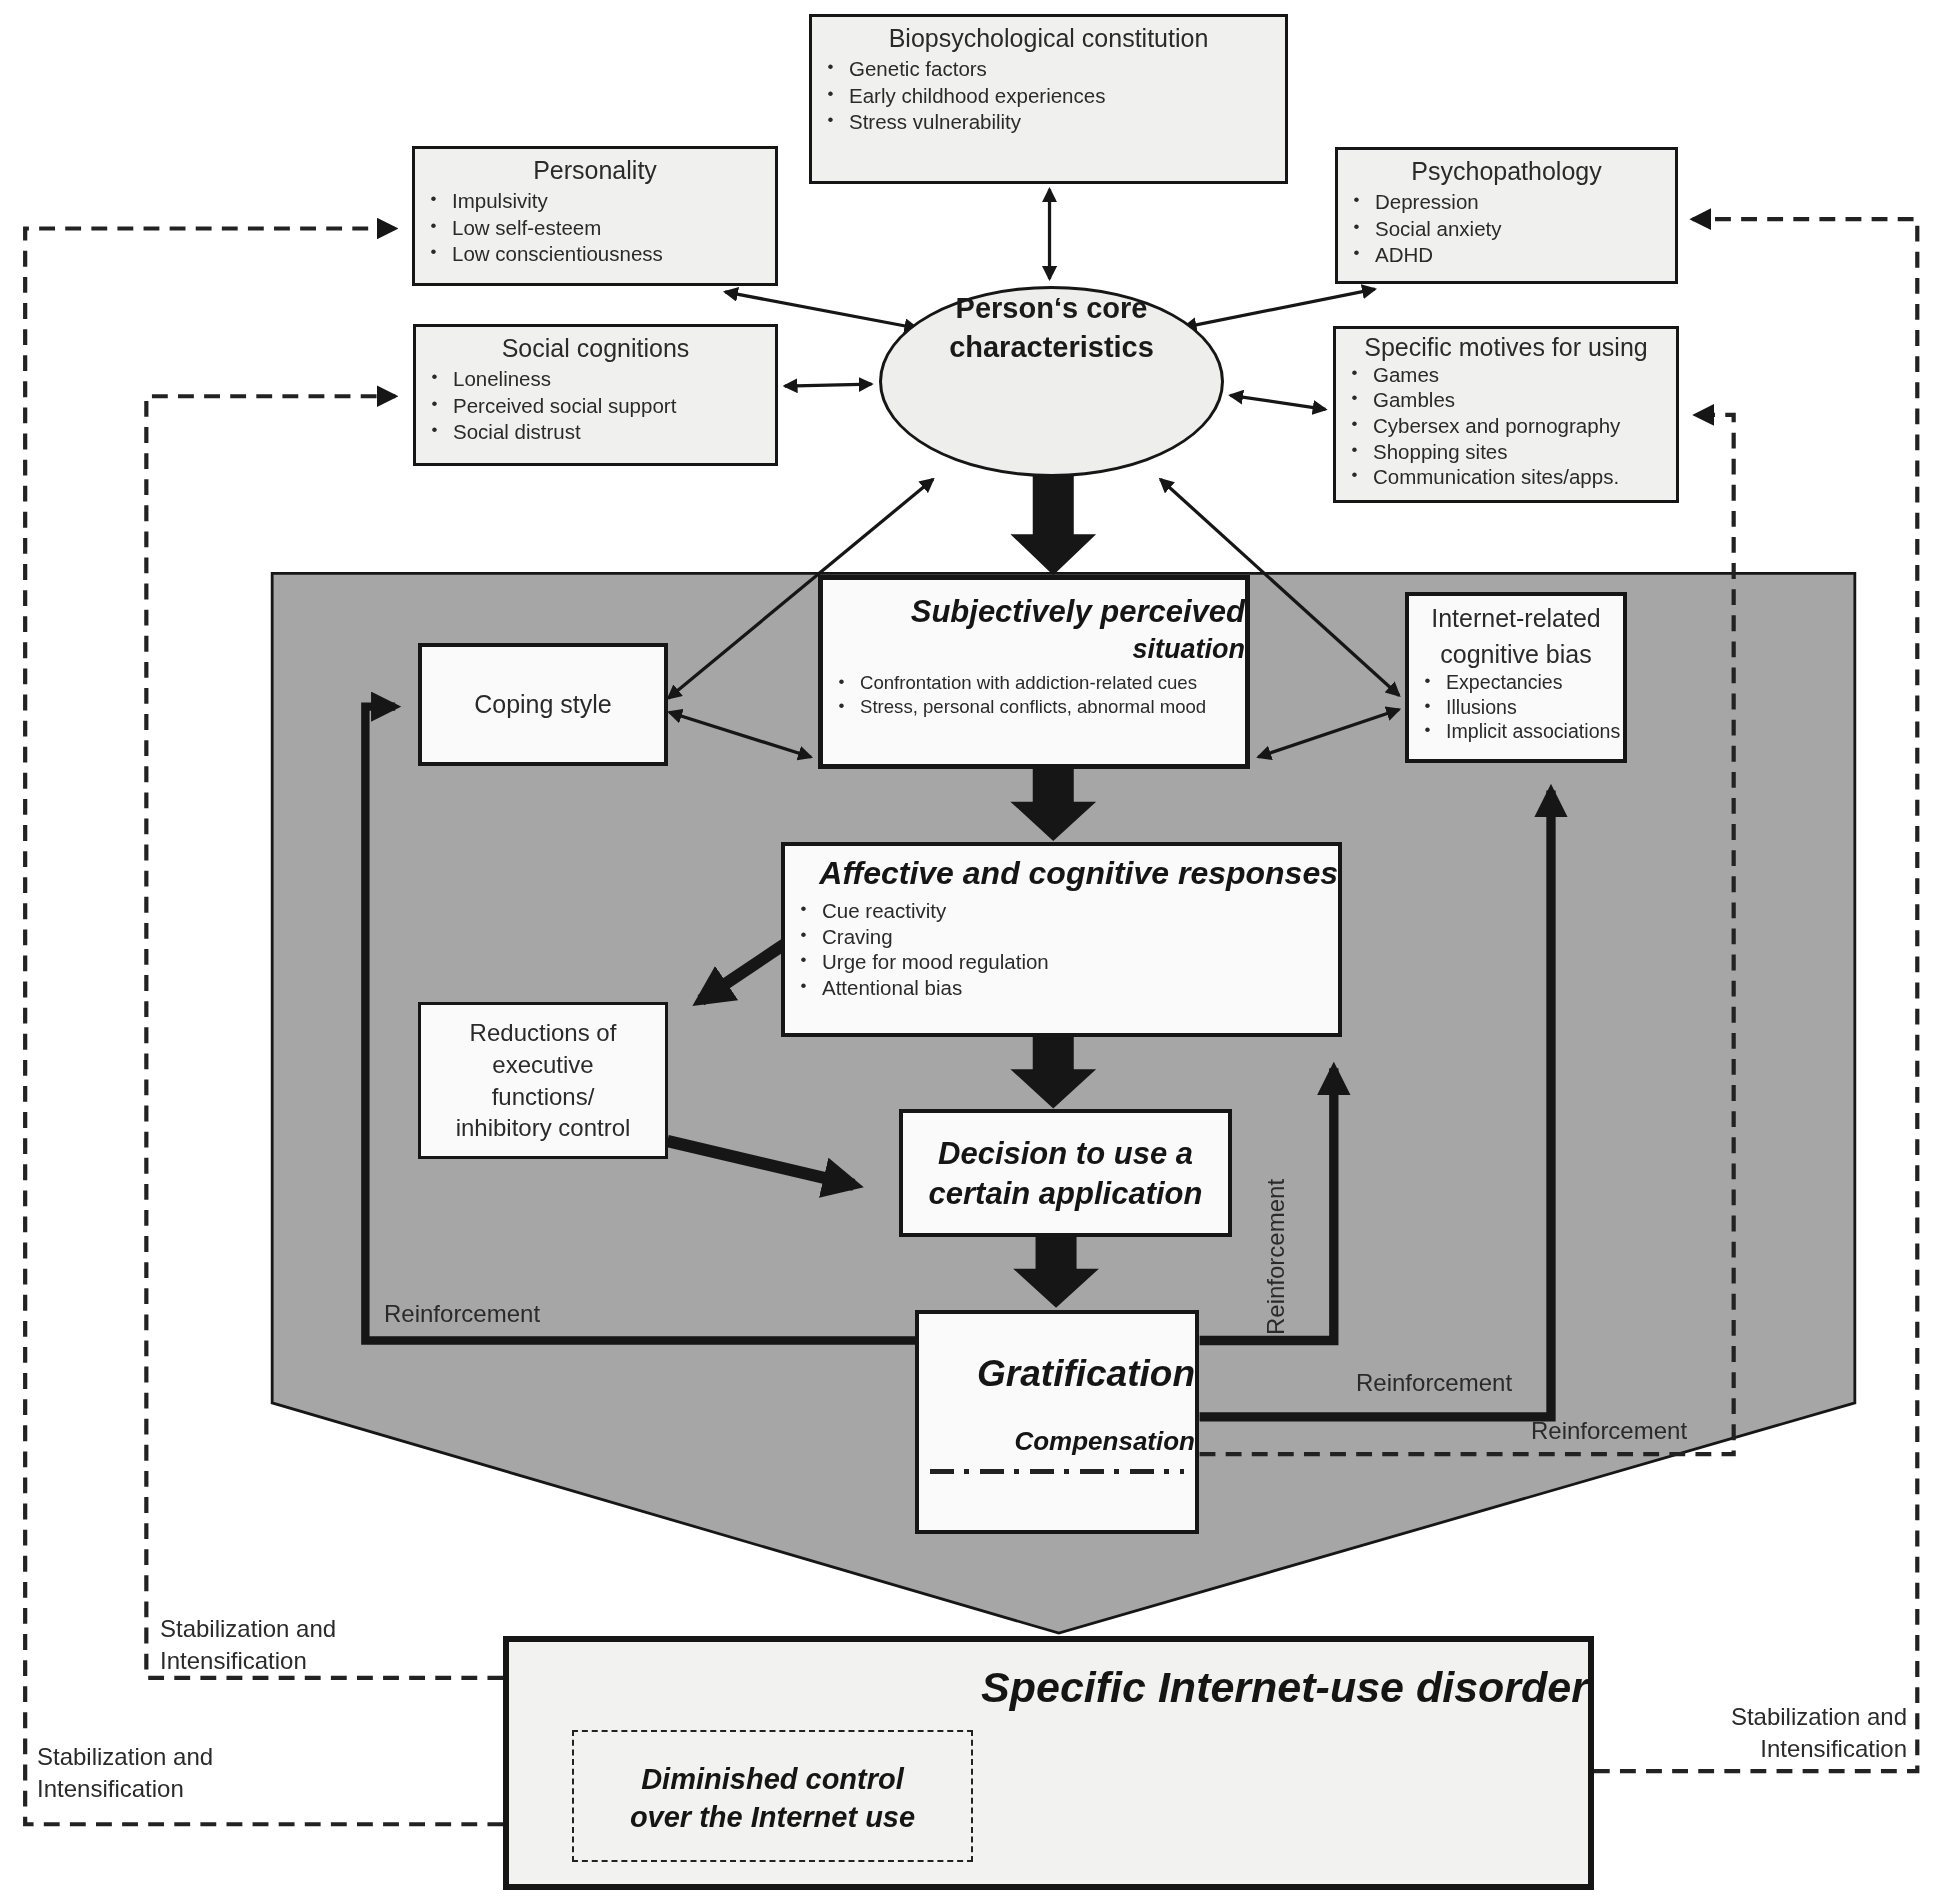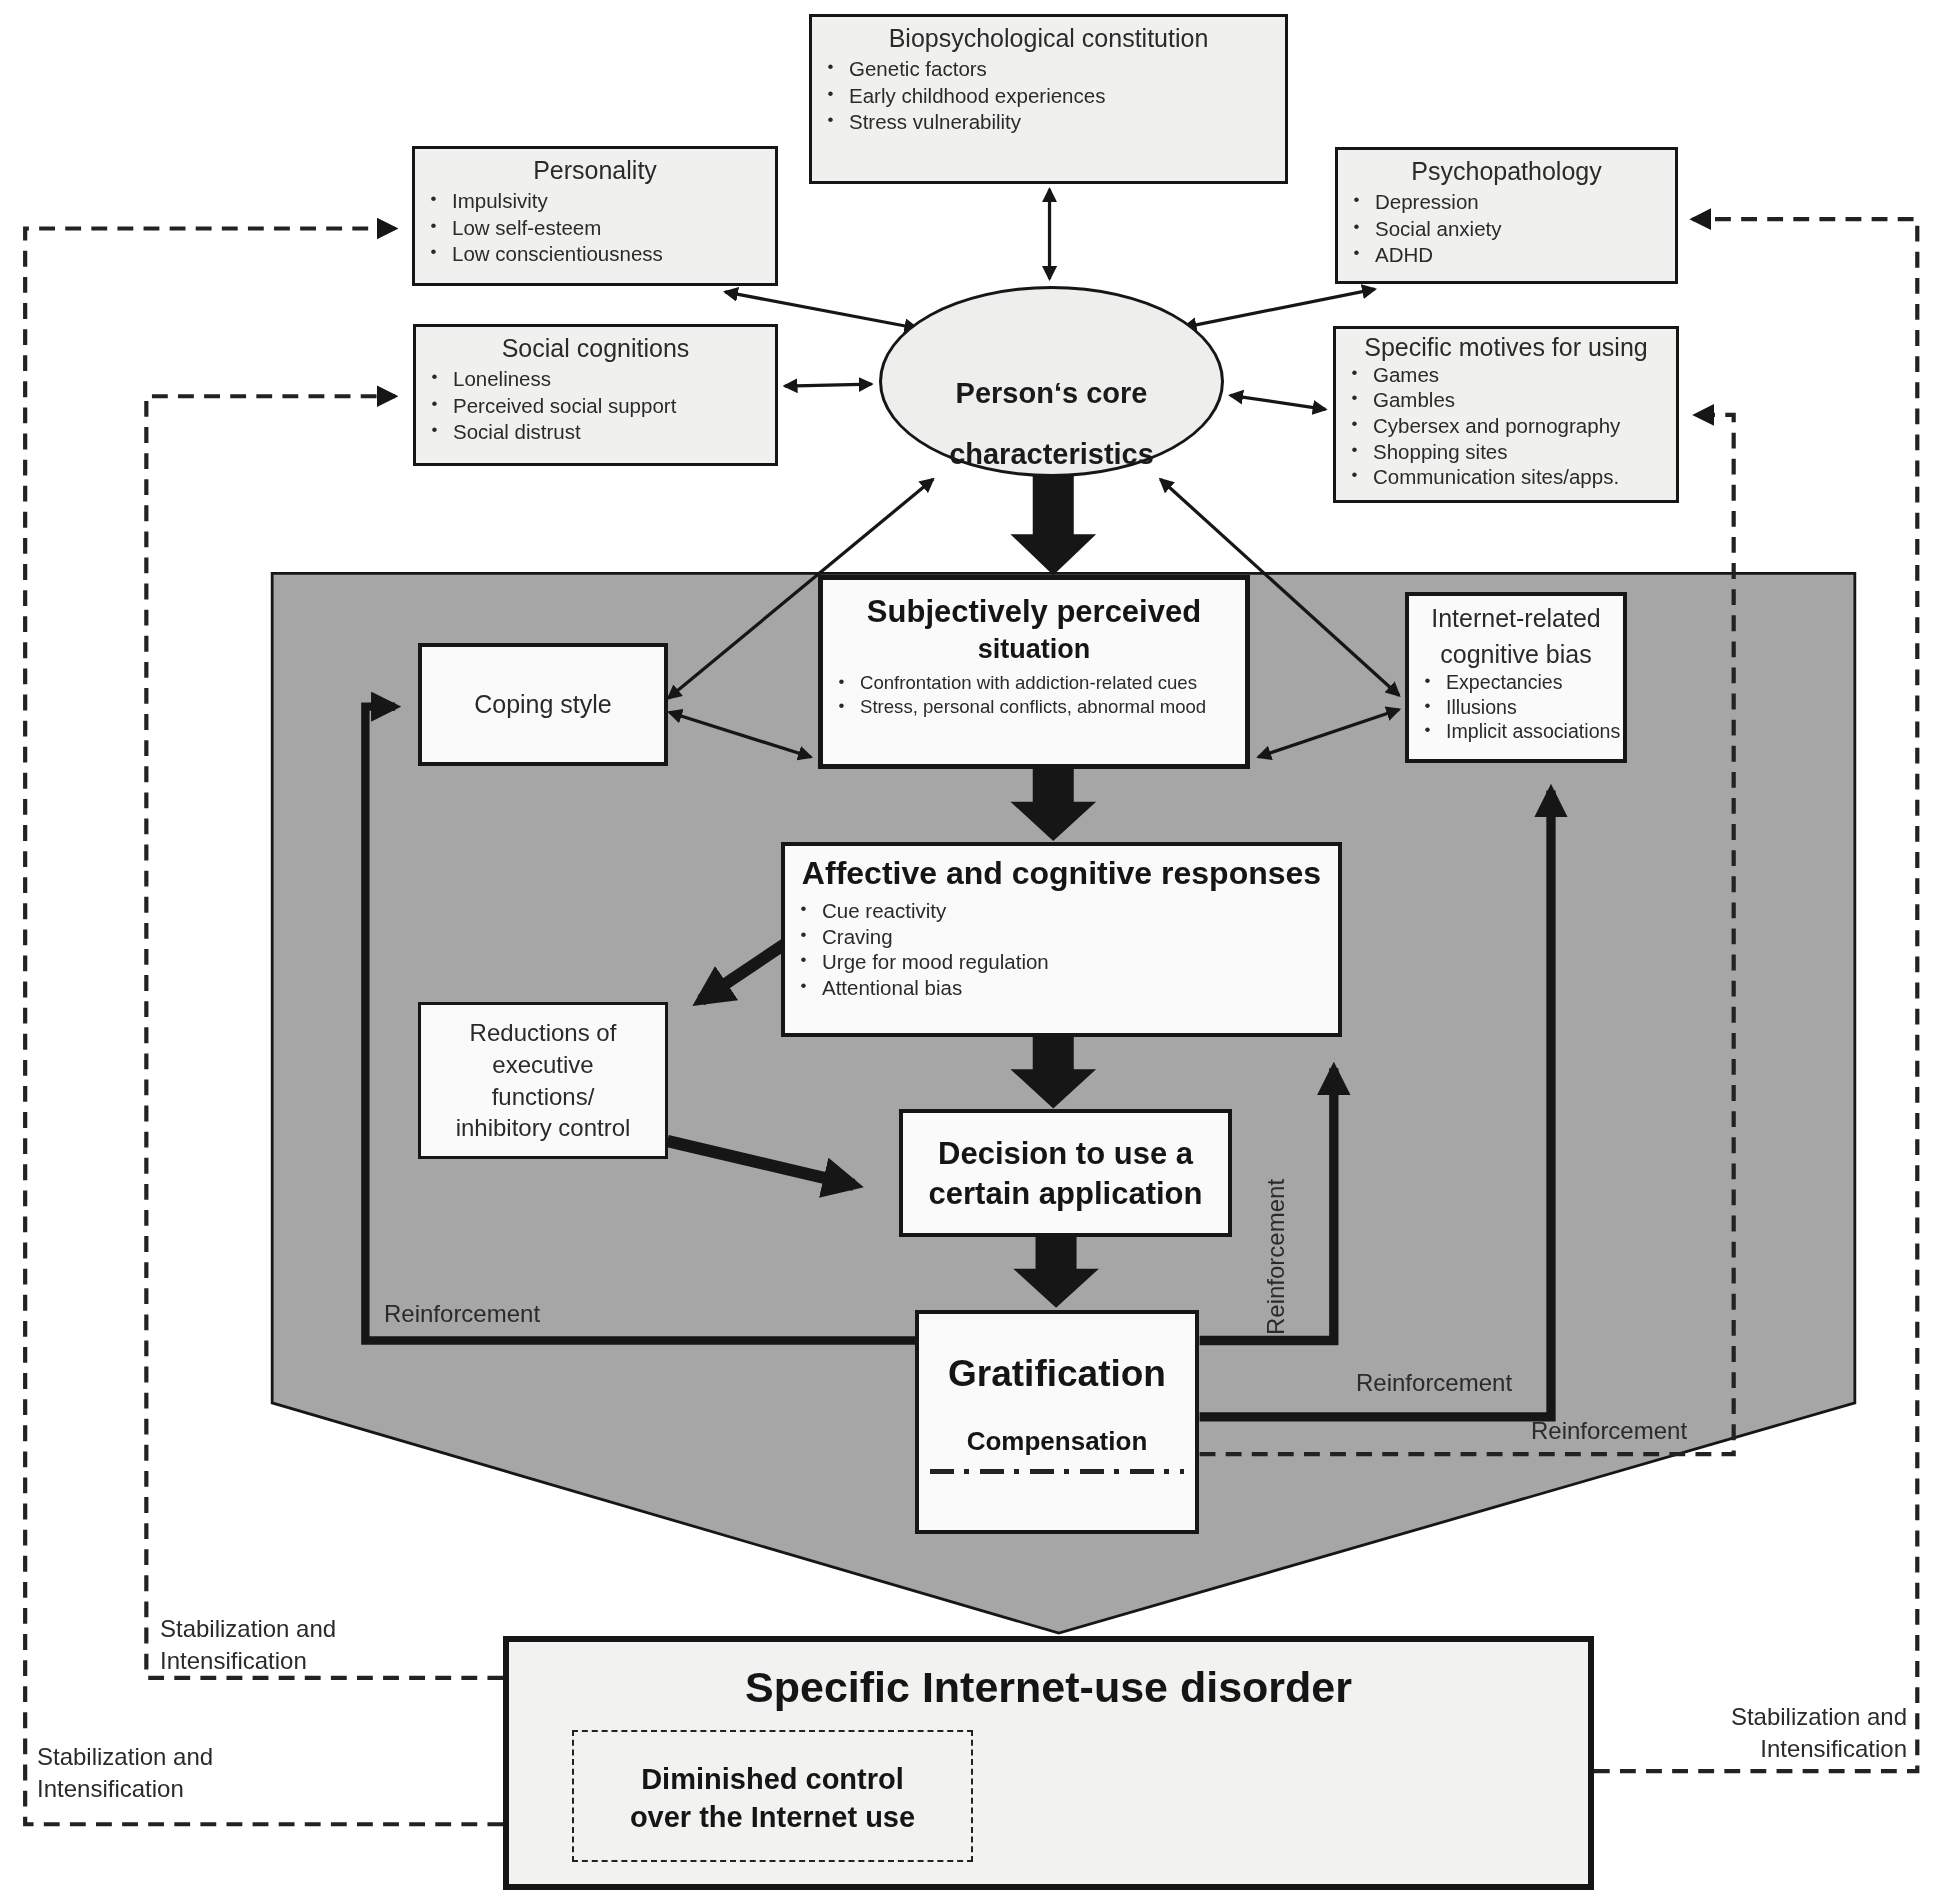--- a/index.html
+++ b/index.html
@@ -7,23 +7,23 @@
          font-family:"Liberation Sans", sans-serif;color:#1a1a1a;}
   #arrows{position:absolute;left:0;top:0;z-index:1;}
   .box{position:absolute;z-index:2;box-sizing:border-box;background:#f0f0ee;border:3.7px solid #161616;}
   .box.bright{background:#fafafa;}
   .box .title{text-align:center;font-size:25px;color:#2a2a2a;margin-top:6.5px;}
   .bullets{margin-top:3.7px;}
   .bullet{display:flex;font-size:20.5px;line-height:1.3;color:#2a2a2a;}
   .bullet .dot{width:37px;text-align:center;flex:0 0 37px;font-size:17px;}
   .bullet .txt{flex:1;}
   .ellipse{position:absolute;z-index:2;box-sizing:border-box;border:3.7px solid #161616;border-radius:50%;
-           background:#eeeeec;display:flex;flex-direction:column;align-items:center;justify-content:flex-end;gap:22px;}
+           background:#eeeeec;display:flex;flex-direction:column;align-items:center;justify-content:flex-start;}
   .ellipse div{font-weight:bold;font-size:29px;line-height:1.35;}
-  .btitle{font-weight:bold;text-align:center;color:#151515;}
+  .btitle{font-weight:bold;text-align:right;color:#151515;font-style:italic;}
   .label{position:absolute;z-index:3;font-size:24px;color:#2a2a2a;white-space:pre-line;line-height:1.35;}
   .vert{writing-mode:vertical-rl;transform:rotate(180deg);}
   .dashedbox{position:absolute;box-sizing:border-box;border:2.8px dashed #222;background:transparent;
              display:flex;flex-direction:column;align-items:center;justify-content:center;}
   .dashdot{position:absolute;height:4.7px;
            background:repeating-linear-gradient(90deg,#222 0 24px,transparent 24px 34px,#222 34px 39px,transparent 39px 50px);}
   .centered{display:flex;flex-direction:column;align-items:center;justify-content:center;margin-left:6px;}
 </style>
 </head>
 <body>

